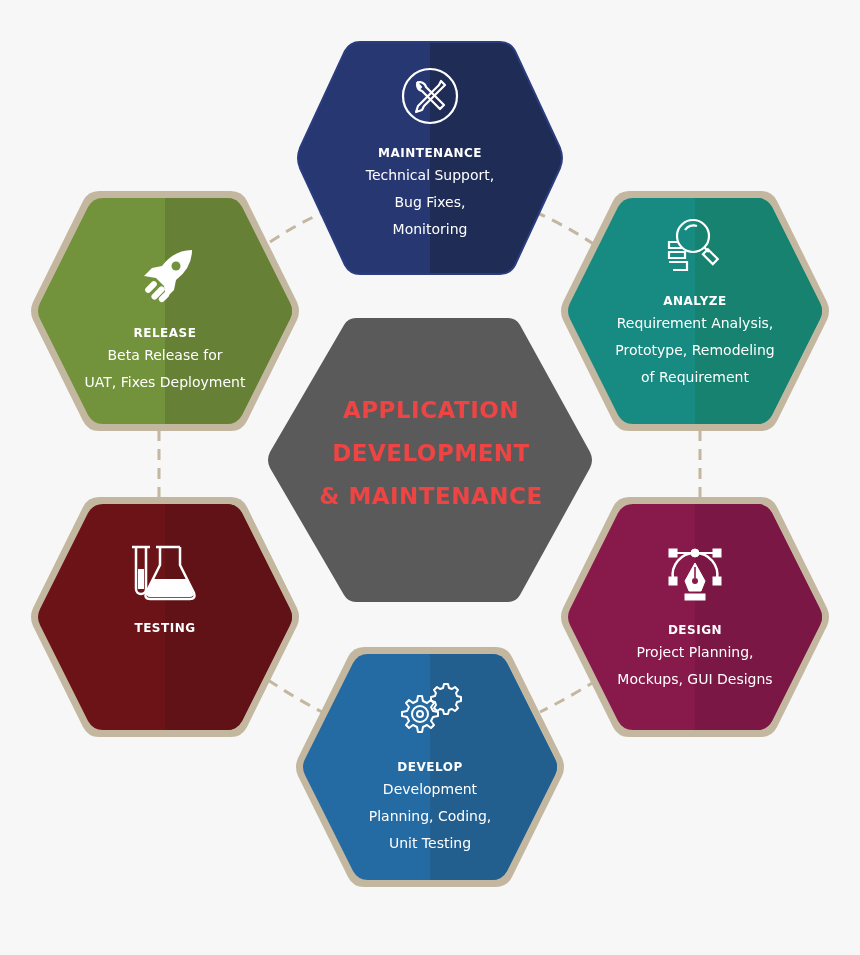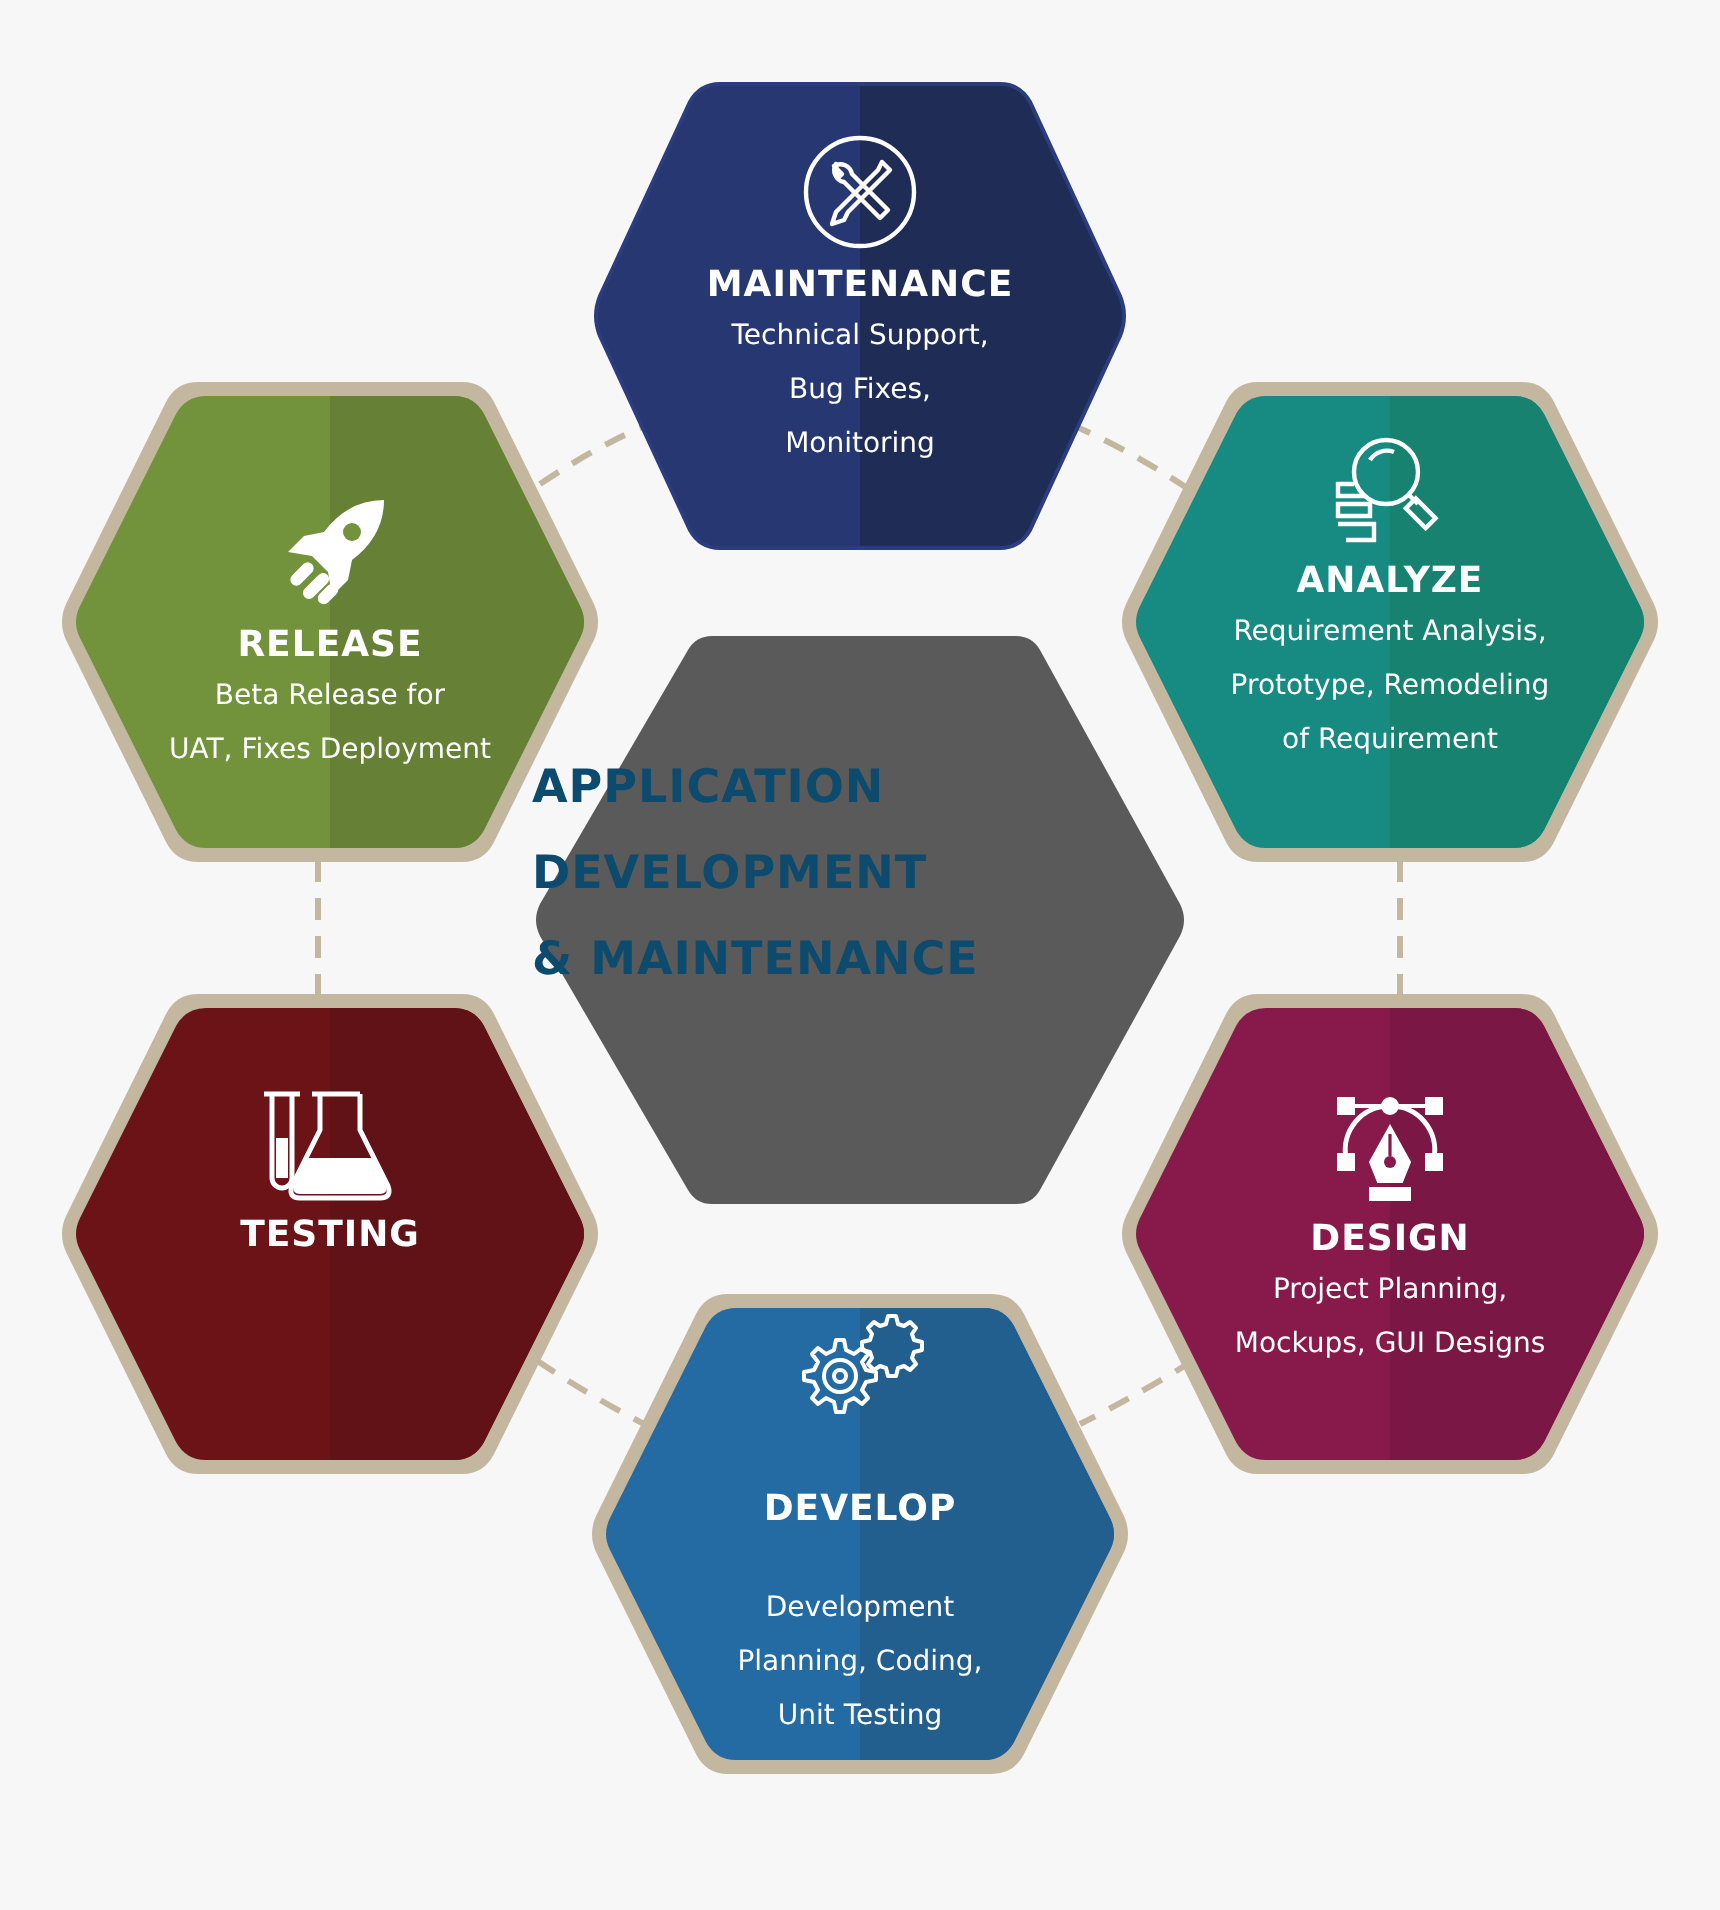--- a/index.html
+++ b/index.html
@@ -9,26 +9,26 @@
     position: relative;
     overflow: hidden;
     font-family: "DejaVu Sans", sans-serif;
   }
   #canvas { position: absolute; left: 0; top: 0; width: 860px; height: 955px; }
   .hex-wrap {
     position: absolute;
     display: flex; flex-direction: column; align-items: center; justify-content: center;
     text-align: center; color: #fff;
   }
-  .hex-title { font-weight: bold; font-size: 18px; letter-spacing: 0.5px; margin-top: 6px; }
+  .hex-title { font-weight: bold; font-size: 12px; letter-spacing: 0.5px; margin-top: 20px; }
   .hex-desc { font-size: 14px; line-height: 27px; margin-top: 2px; }
   .hex-icon { width: 62px; height: 62px; display: block; }
   .center-text {
-    position: absolute; left: 266px; top: 373px; width: 330px;
-    text-align: left; color: #0c4a6e;
+    position: absolute; left: 266px; top: 389px; width: 330px;
+    text-align: center; color: #ef4444;
     font-weight: bold; font-size: 23px; line-height: 43px; letter-spacing: 0.5px;
   }
 </style>
 </head>
 <body>
 
 <svg id="canvas" width="860" height="955" viewBox="0 0 860 955" xmlns="http://www.w3.org/2000/svg">
   <defs>
     <clipPath id="clip-maint">
         <path d="M 360 42 L 500 42 Q 510 42 515 51 L 560 148 Q 564 158 560 168 L 515 265 Q 510 274 500 274 L 360 274 Q 350 274 345 265 L 300 168 Q 296 158 300 148 L 345 51 Q 350 42 360 42 Z"></path>
@@ -156,21 +156,21 @@
     <circle cx="28" cy="36" r="3" fill="#881a4b"></circle>
     <line x1="28" y1="22" x2="28" y2="33" stroke="#881a4b" stroke-width="1.6"></line>
   </svg>
   <div class="hex-title">DESIGN</div>
   <div class="hex-desc">
     <div>Project Planning,</div>
     <div>Mockups, GUI Designs</div>
   </div>
 </div>
 
-<div class="hex-wrap" style="left:320px; top:656px; width:220px;gap:24px;">
+<div class="hex-wrap" style="left:320px; top:682px; width:220px;">
   <svg class="hex-icon" style="width:72px;height:58px" viewBox="0 0 72 58">
     <g fill="none" stroke="#fff" stroke-width="2" stroke-linejoin="round">
       <path d="M 24 14 L 28 14 L 29 19 L 33 21 L 37 18 L 40 21 L 37 25 L 39 29 L 44 30 L 44 34 L 39 35 L 37 39 L 40 43 L 37 46 L 33 43 L 29 45 L 28 50 L 24 50 L 23 45 L 19 43 L 15 46 L 12 43 L 15 39 L 13 35 L 8 34 L 8 30 L 13 29 L 15 25 L 12 21 L 15 18 L 19 21 L 23 19 Z"></path>
       <circle cx="26" cy="32" r="8"></circle>
       <circle cx="26" cy="32" r="3"></circle>
       <path d="M 50 2 L 54 2 L 55 6 L 58 7 L 61 5 L 64 8 L 62 11 L 63 14 L 67 15 L 67 19 L 63 20 L 62 23 L 64 26 L 61 29 L 58 27 L 55 28 L 54 32 L 50 32 L 49 28 L 46 27 L 43 29 L 40 26 L 42 23 L 41 20 L 37 19 L 37 15 L 41 14 L 42 11 L 40 8 L 43 5 L 46 7 L 49 6 Z"></path>
     </g>
   </svg>
   <div class="hex-title">DEVELOP</div>
   <div class="hex-desc">

